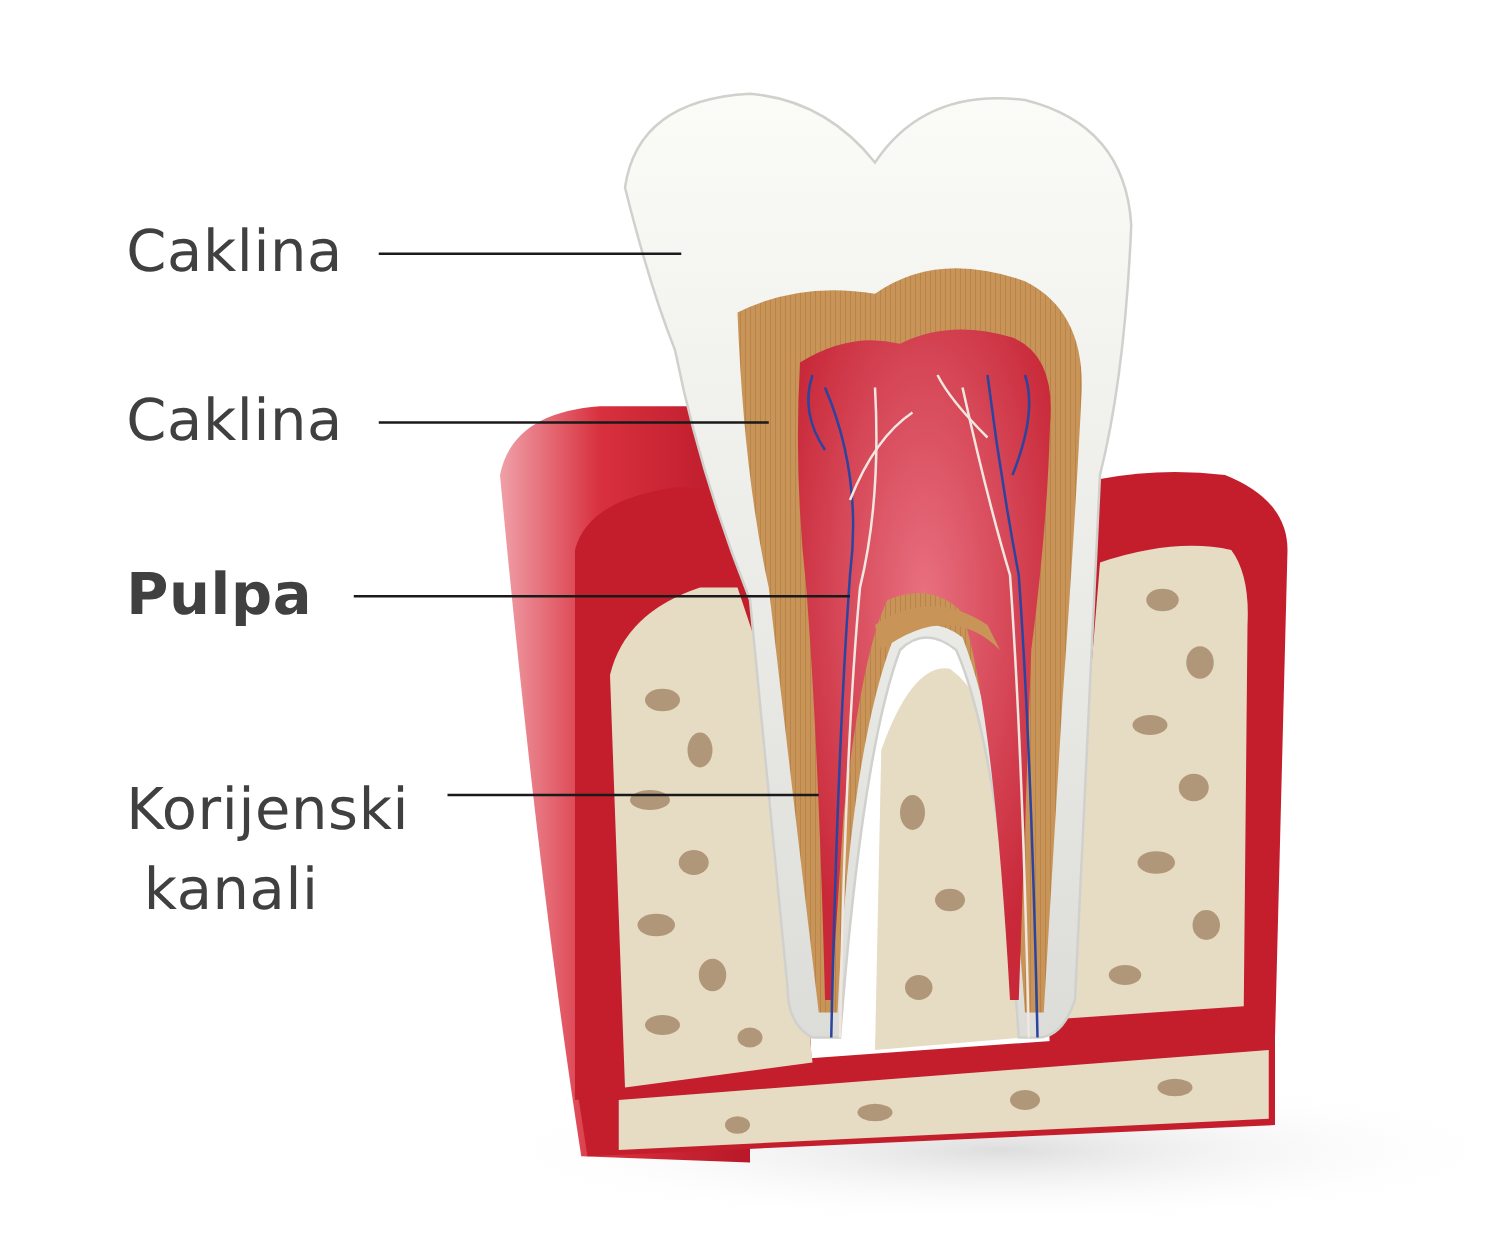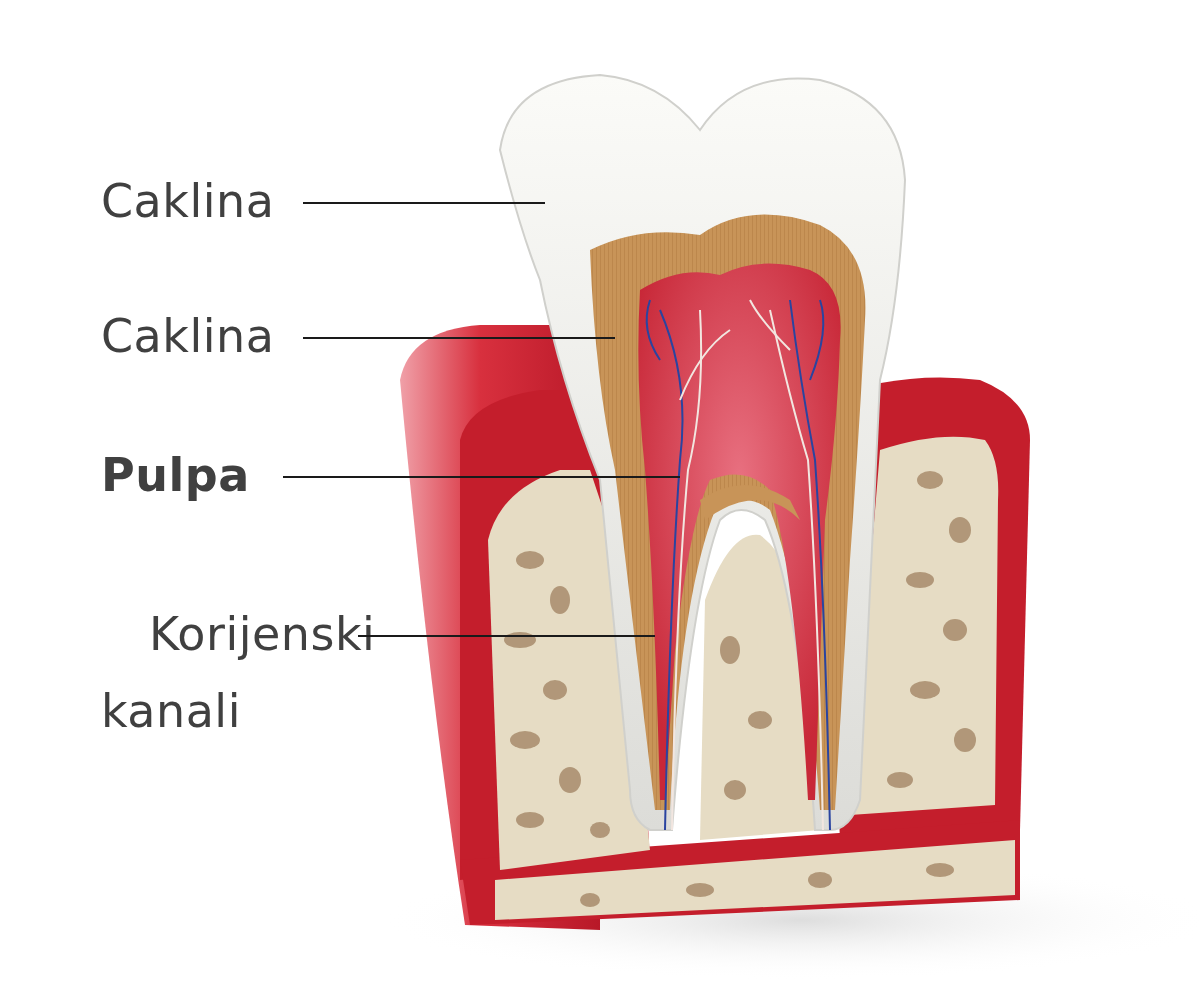--- a/index.html
+++ b/index.html
@@ -95,15 +95,15 @@
 
 <div class="label" style="top:178px;">Caklina</div>
 <div class="leader" style="left:303px;top:202px;width:242px;"></div>
 
 <div class="label" style="top:313px;">Caklina</div>
 <div class="leader" style="left:303px;top:337px;width:312px;"></div>
 
 <div class="label" style="top:452px;font-weight:bold;">Pulpa</div>
 <div class="leader" style="left:283px;top:476px;width:397px;"></div>
 
-<div class="label" style="top:611px;margin-left:48px;">Korijenski</div>
-<div class="label" style="top:688px;">kanali</div>
+<div class="label" style="top:624px;">Korijenski</div>
+<div class="label" style="top:688px;margin-left:14px;">kanali</div>
 <div class="leader" style="left:358px;top:635px;width:297px;"></div>
 
 </body></html>

